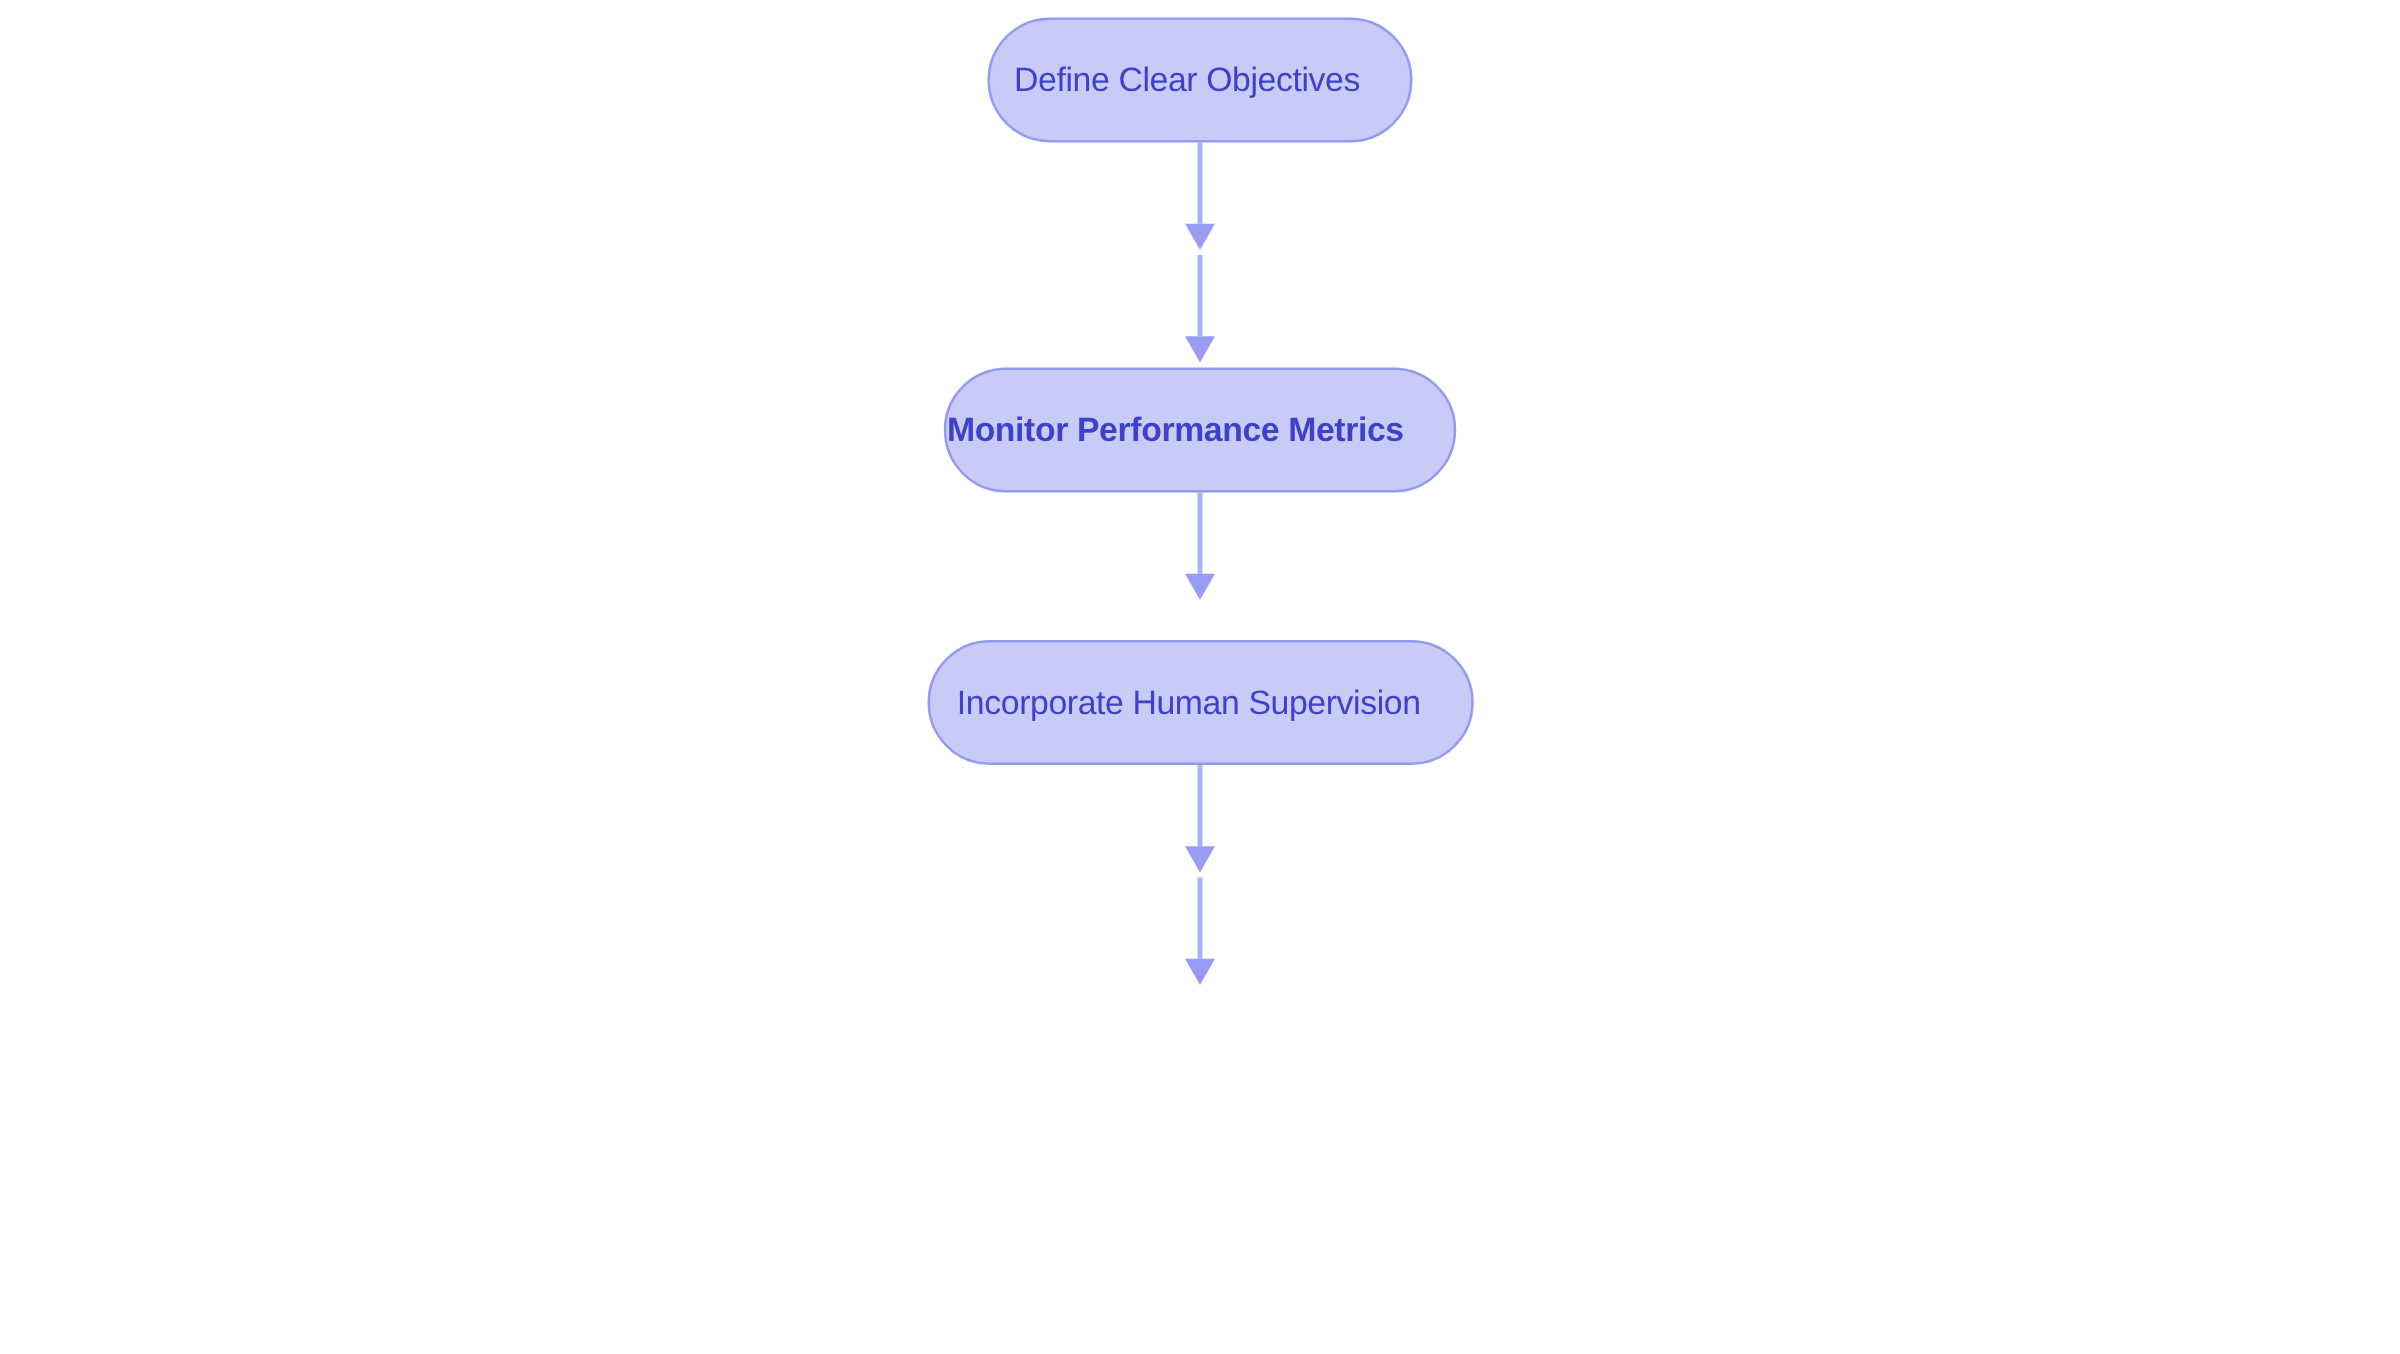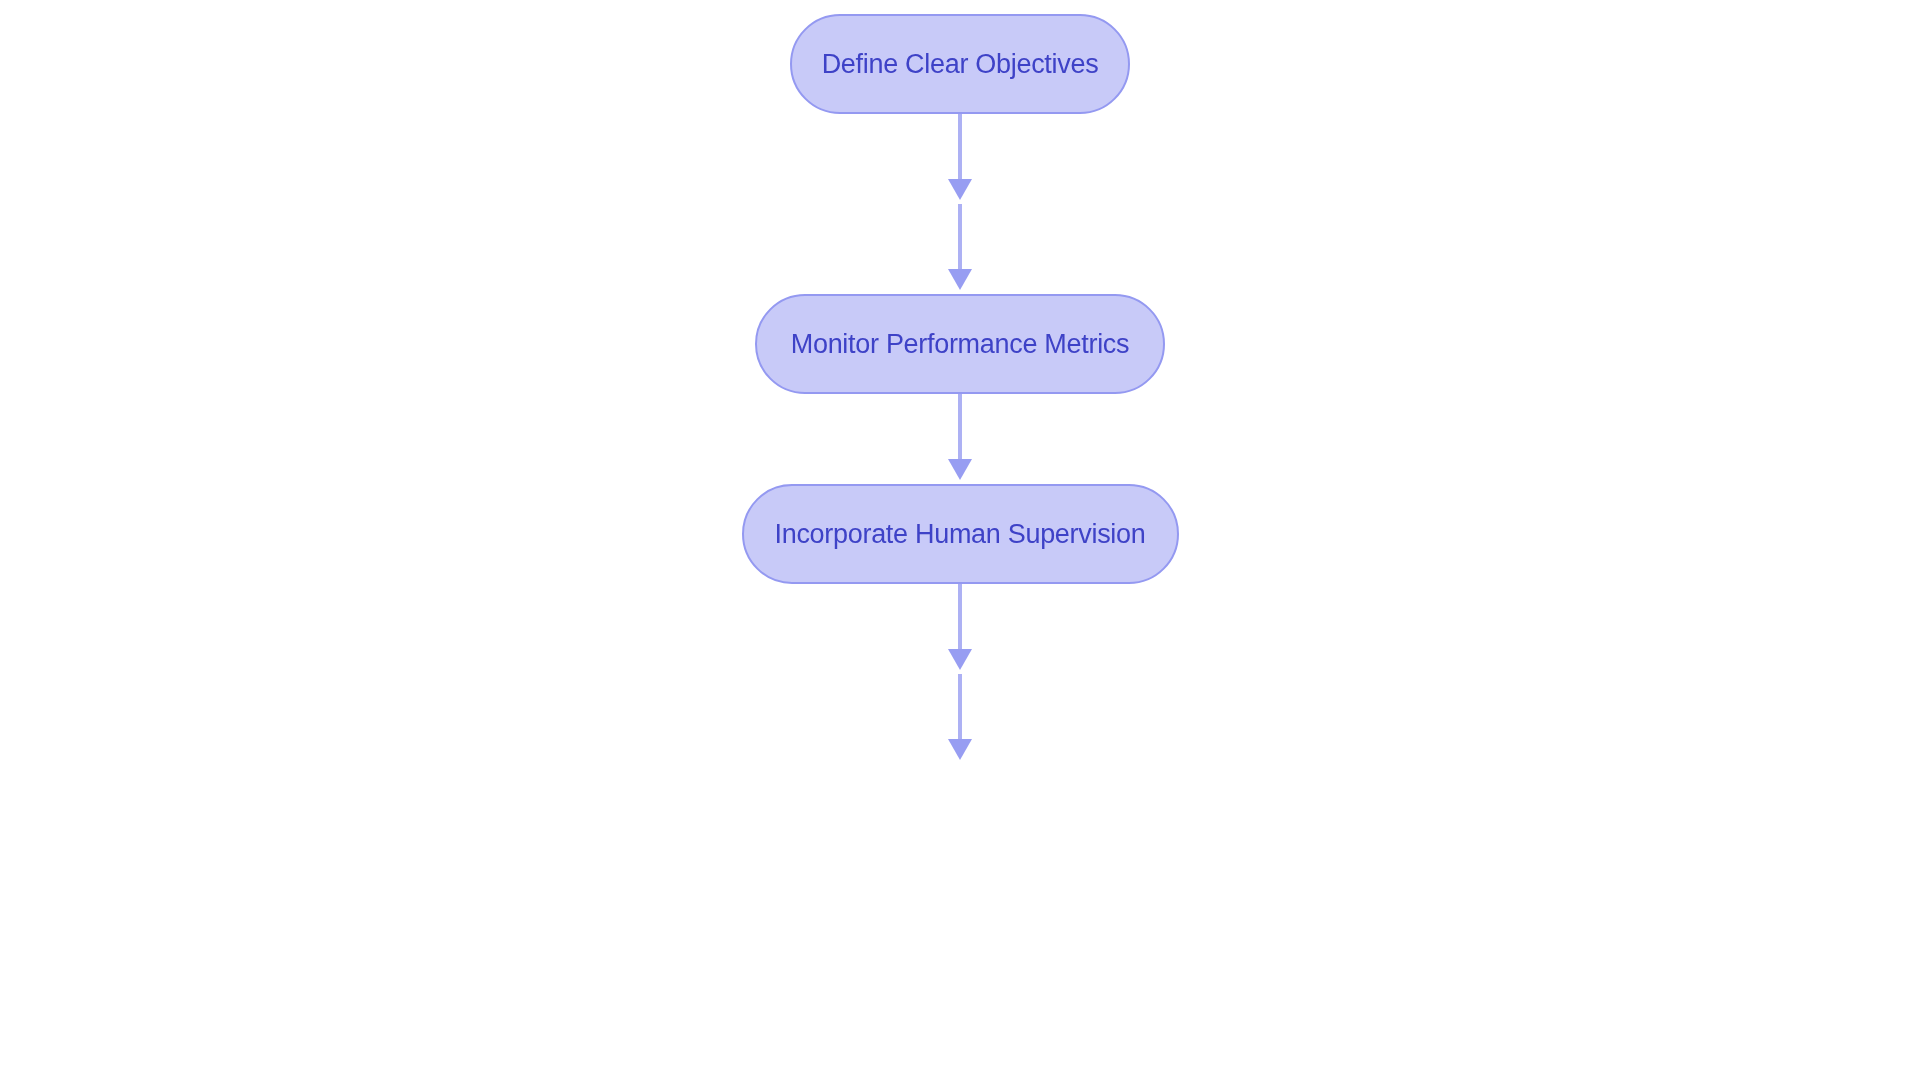--- a/index.html
+++ b/index.html
@@ -20,35 +20,35 @@
     padding-top: 14px;
   }
   .node {
     box-sizing: border-box;
     height: 100px;
     border-radius: 50px;
     background: #c8caf8;
     border: 2px solid #9499f1;
     display: flex;
     align-items: center;
-    justify-content: center;
+    justify-content: flex-end;
     flex: 0 0 auto;
     padding: 0 40px;
   }
   .node span {
     color: #3e42c7;
     font-size: 27px;
     letter-spacing: -0.3px;
     white-space: nowrap;
   }
   
   .node.n1 { width: 340px; }
   .node.n2 { width: 396px; }
-  .node.n3 { width: 410px; }
-  .node.n4 { width: 437px; }
+  .node.n3 { width: 410px; font-weight: bold; }
+  .node.n4 { width: 437px; margin-top: 28px; }
   .node.n5 { width: 318px; }
   .node.n6 { width: 554px; }
 
   .arrow {
     height: 90px;
     flex: 0 0 auto;
     display: flex;
     flex-direction: column;
     align-items: center;
     justify-content: flex-start;

